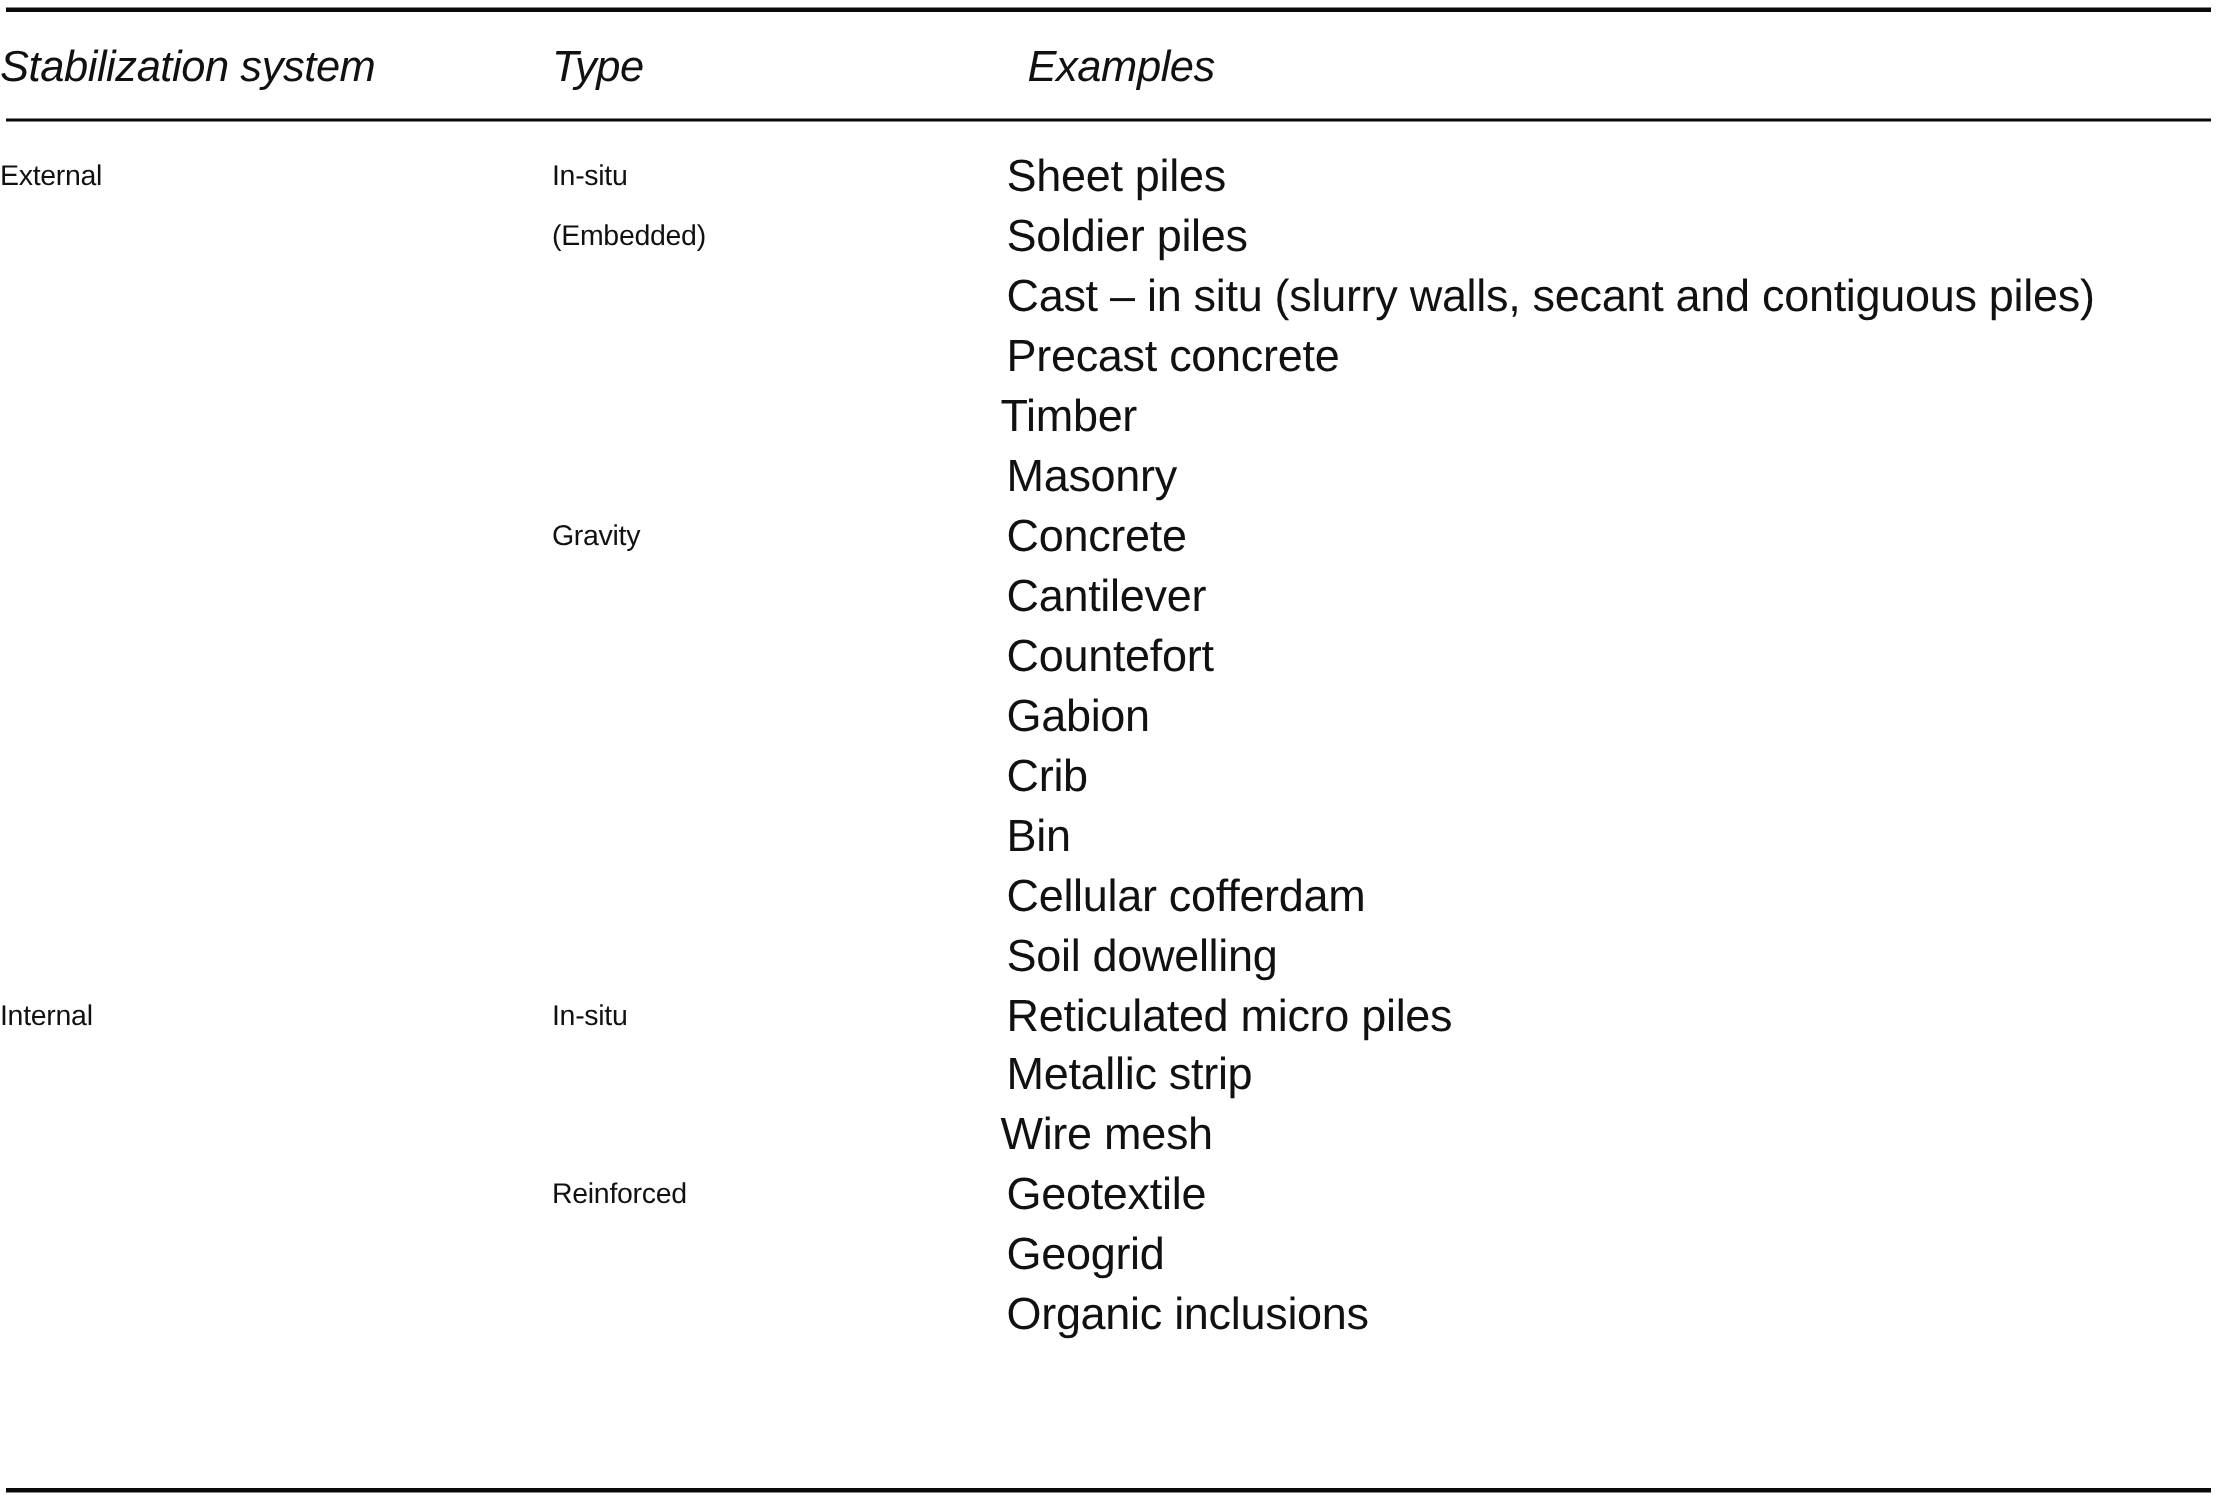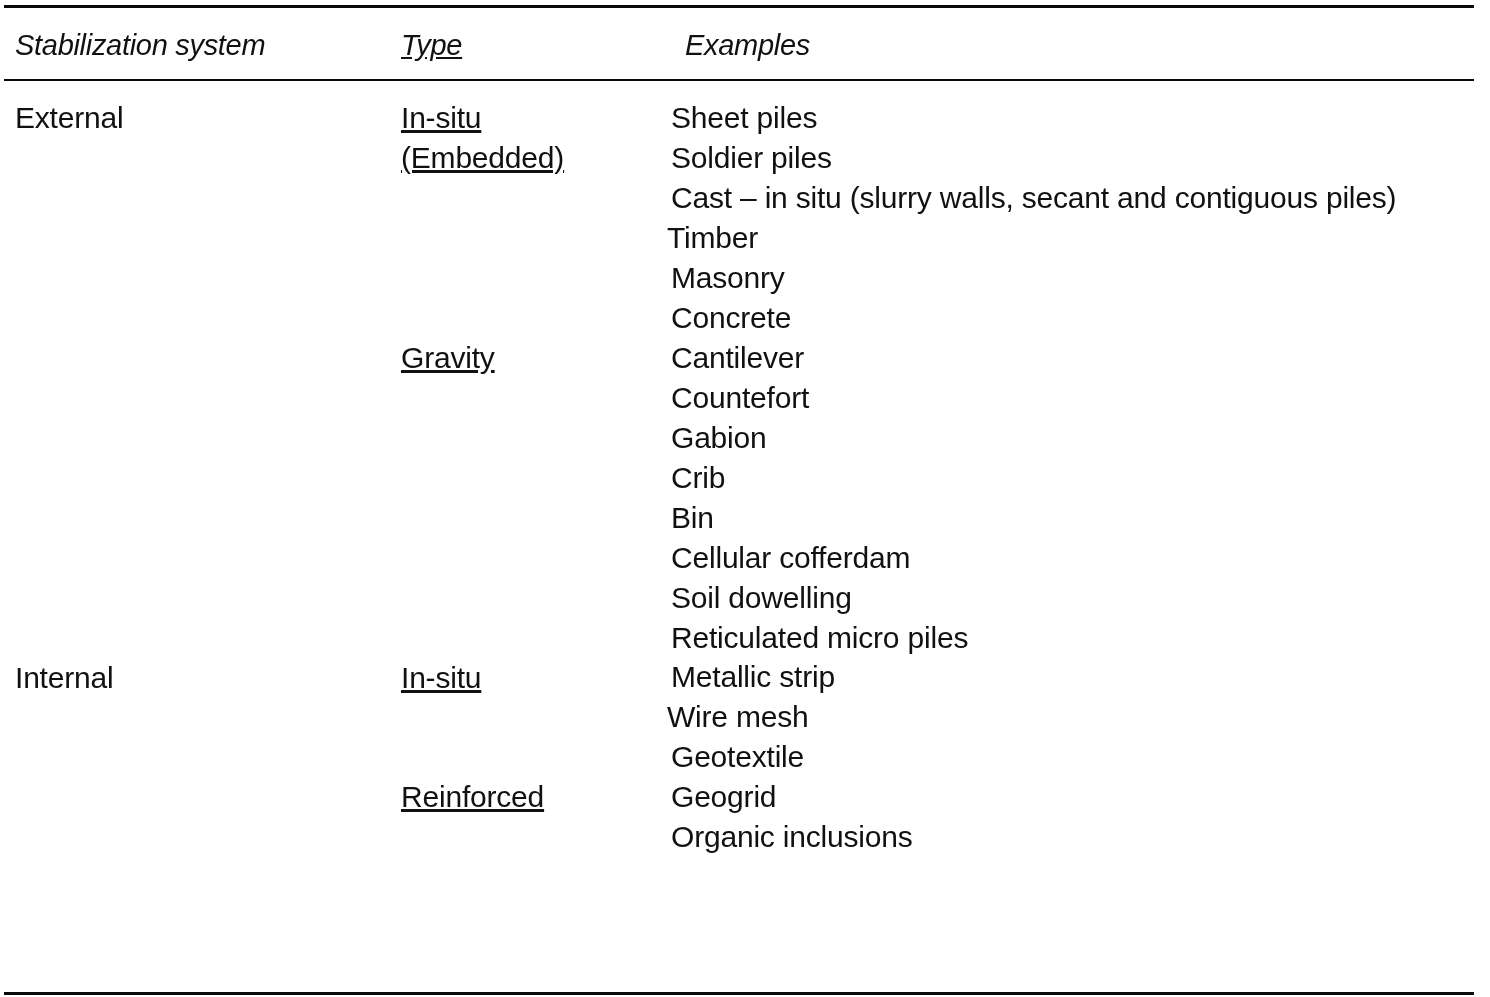--- a/index.html
+++ b/index.html
@@ -27,27 +27,27 @@
 
     .hdr {
       position: absolute;
       top: 27px;
       font-size: 29px;
       font-style: italic;
       line-height: 36px;
       letter-spacing: -0.3px;
       white-space: nowrap;
     }
-    .col1 { left: 15px; }
-    .col2 { left: 401px; text-decoration: underline; }
+    .col1 { left: 0; }
+    .col2 { left: 368px; }
     .col3 { left: 685px; }
 
     .cell {
       position: absolute;
-      font-size: 30px;
+      font-size: 19px;
       line-height: 40px;
       white-space: nowrap;
       letter-spacing: -0.2px;
     }
     .ex-list {
       position: absolute;
       left: 671px;
       top: 98px;
       margin: 0;
       padding: 0;
@@ -82,20 +82,21 @@
   <div class="cell col2" style="top:98px;">In-situ</div>
   <div class="cell col2" style="top:138px;">(Embedded)</div>
   <div class="cell col2" style="top:338px;">Gravity</div>
   <div class="cell col2" style="top:658px;">In-situ</div>
   <div class="cell col2" style="top:777px;">Reinforced</div>
 
   <ul class="ex-list">
     <li>Sheet piles</li>
     <li>Soldier piles</li>
     <li>Cast – in situ (slurry walls, secant and contiguous piles)</li>
+    <li>Precast concrete</li>
     <li class="shift">Timber</li>
     <li>Masonry</li>
     <li>Concrete</li>
     <li>Cantilever</li>
     <li>Countefort</li>
     <li>Gabion</li>
     <li>Crib</li>
     <li>Bin</li>
     <li>Cellular cofferdam</li>
     <li>Soil dowelling</li>

